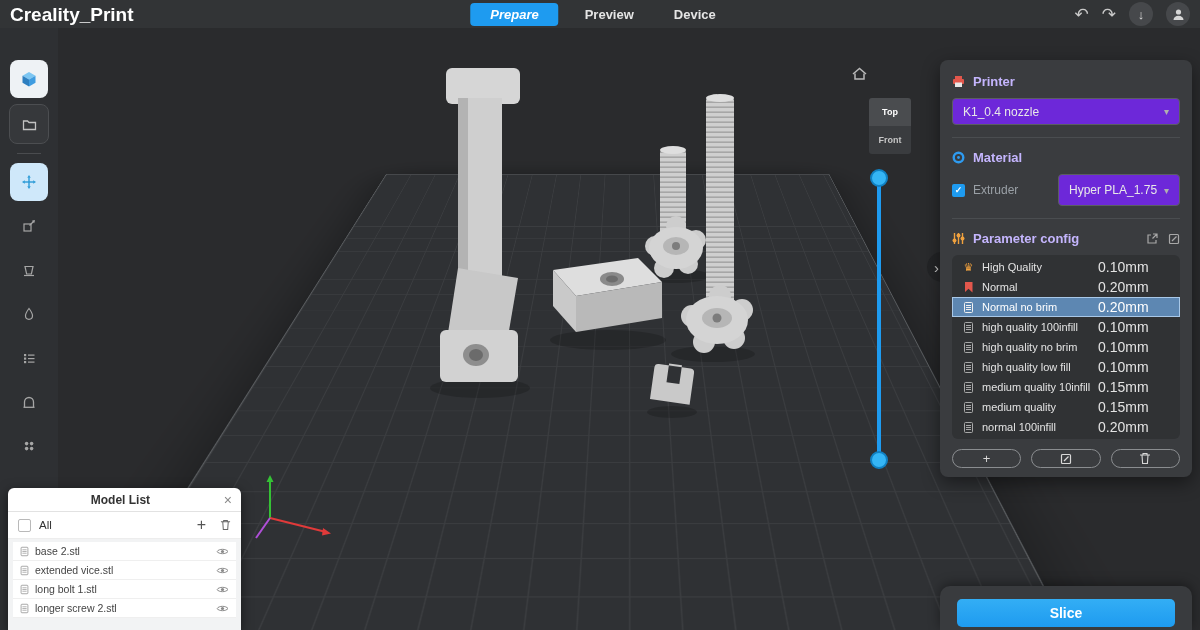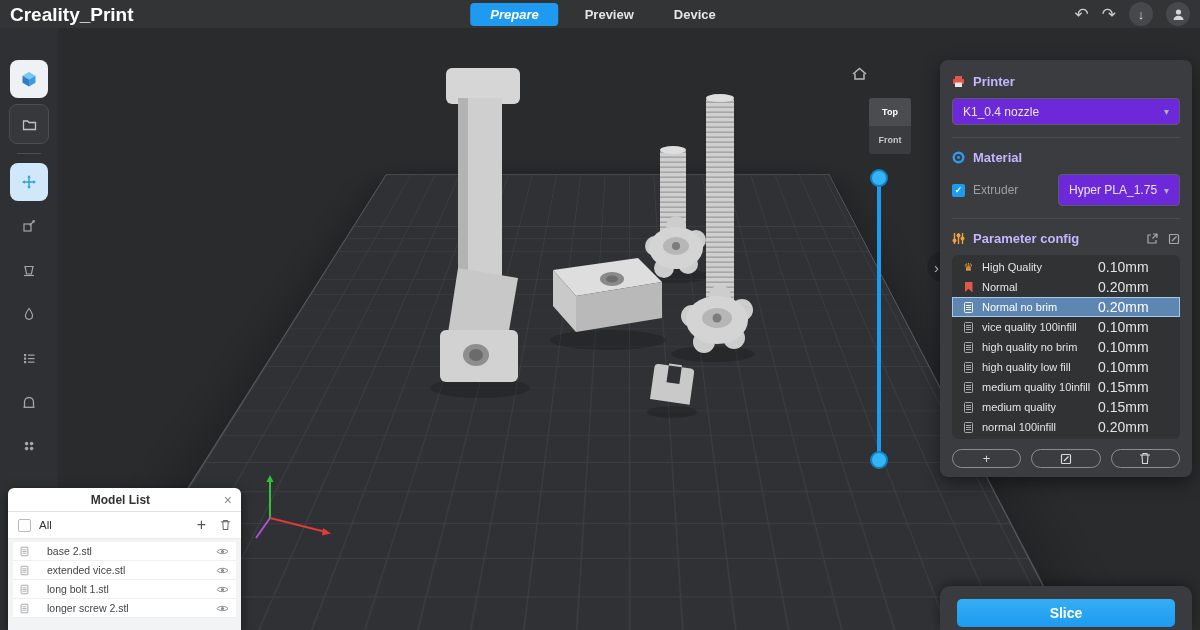--- a/index.html
+++ b/index.html
@@ -98,21 +98,21 @@
   .ml-title{font-size:12px;color:#333;font-weight:bold;flex:1;text-align:center;}
   .ml-close{color:#8a8a8a;font-size:14px;cursor:pointer;line-height:1;}
   .ml-all{height:26px;display:flex;align-items:center;padding:0 10px;border-bottom:1px solid #ededed;gap:8px;}
   .ml-all-label{font-size:11.5px;color:#333;flex:1;}
   .ml-plus{color:#555;font-size:16px;line-height:1;cursor:pointer;margin-right:6px;}
   .ml-trash{color:#666;display:flex;cursor:pointer;}
   .ml-items{background:#f2f3f4;padding:3px 5px 0 5px;height:100%;}
   .ml-row{height:18px;background:#fff;display:flex;align-items:center;padding:0 7px;border-bottom:1px solid #efefef;cursor:pointer;}
   .ml-doc{transform:scale(.85);}
   .ml-doc,.ml-doc::before{border-color:#9a9a9a;}
-  .ml-name{flex:1;font-size:10.5px;color:#444;margin-left:18px;white-space:nowrap;overflow:hidden;}
+  .ml-name{flex:1;font-size:10.5px;color:#444;margin-left:6px;white-space:nowrap;overflow:hidden;}
   .ml-eye{color:#8a8a8a;display:flex;cursor:pointer;}
 
   
   .slice-panel{position:absolute;left:940px;top:586px;width:252px;height:44px;background:#393b3e;
                border-radius:10px 10px 0 0;z-index:36;box-shadow:0 -2px 12px rgba(0,0,0,.4);}
   .slice-btn{position:absolute;left:17px;top:13px;width:218px;height:28px;border:none;border-radius:5px;
              background:linear-gradient(#33aef5,var(--accent,#1e9bf0));color:#fff;font-weight:bold;font-size:14px;
              cursor:pointer;font-family:inherit;}
   svg{display:block;}
 </style>
@@ -409,21 +409,21 @@
         <span class="p-ic">
             <span class="doc"></span>
           </span>
         <span class="p-name">Normal no brim</span>
         <span class="p-val">0.20mm</span>
       </div>
       <div class="p-row">
         <span class="p-ic">
             <span class="doc"></span>
           </span>
-        <span class="p-name">vice quality 100infill</span>
+        <span class="p-name">high quality 100infill</span>
         <span class="p-val">0.10mm</span>
       </div>
       <div class="p-row">
         <span class="p-ic">
             <span class="doc"></span>
           </span>
         <span class="p-name">high quality no brim</span>
         <span class="p-val">0.10mm</span>
       </div>
       <div class="p-row">

